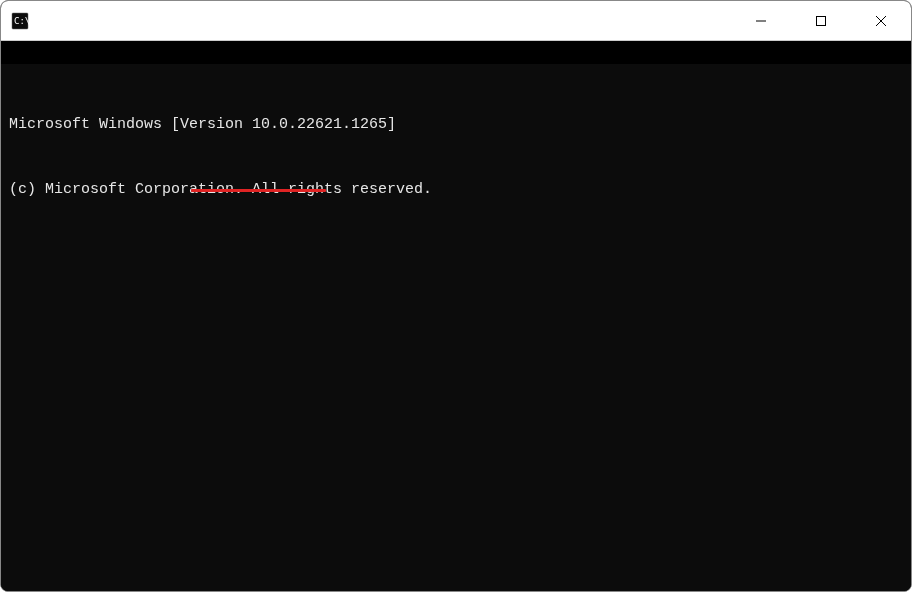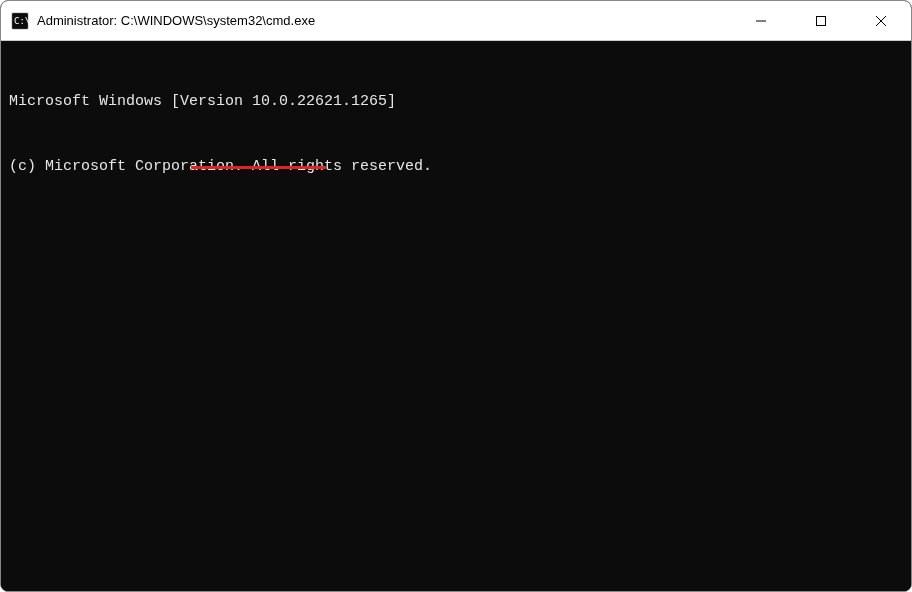--- a/index.html
+++ b/index.html
@@ -77,20 +77,21 @@
       flex: 1;
       background: #0c0c0c;
       color: #e6e6e6;
       font-family: "Consolas", "Courier New", monospace;
       font-size: 15px;
       line-height: 1.45;
       padding: 6px 8px;
       white-space: pre;
       position: relative;
       overflow: hidden;
+      margin-top: 23px;
     }
     .line {
       white-space: pre;
     }
     .underline-annotation {
       position: absolute;
       height: 3px;
       background: #e02424;
       border-radius: 1px;
     }
@@ -99,21 +100,20 @@
 <body>
 
 <div class="window">
   <div class="titlebar">
     <span class="app-icon">
       <svg viewBox="0 0 18 18">
         <rect x="1" y="1" width="16" height="16" rx="1" fill="#0c0c0c" stroke="#666" stroke-width="0.5"></rect>
         <text x="3" y="12" font-family="monospace" font-size="9" fill="#fff">C:\</text>
       </svg>
     </span>
-    <span class="title-text">Administrator: C:\WINDOWS\system32\cmd.exe</span>
     <div class="spacer"></div>
     <div class="window-controls">
       <button class="win-btn">
         <svg viewBox="0 0 12 12">
           <line x1="1" y1="6" x2="11" y2="6"></line>
         </svg>
       </button>
       <button class="win-btn">
         <svg viewBox="0 0 12 12">
           <rect x="1.5" y="1.5" width="9" height="9"></rect>

